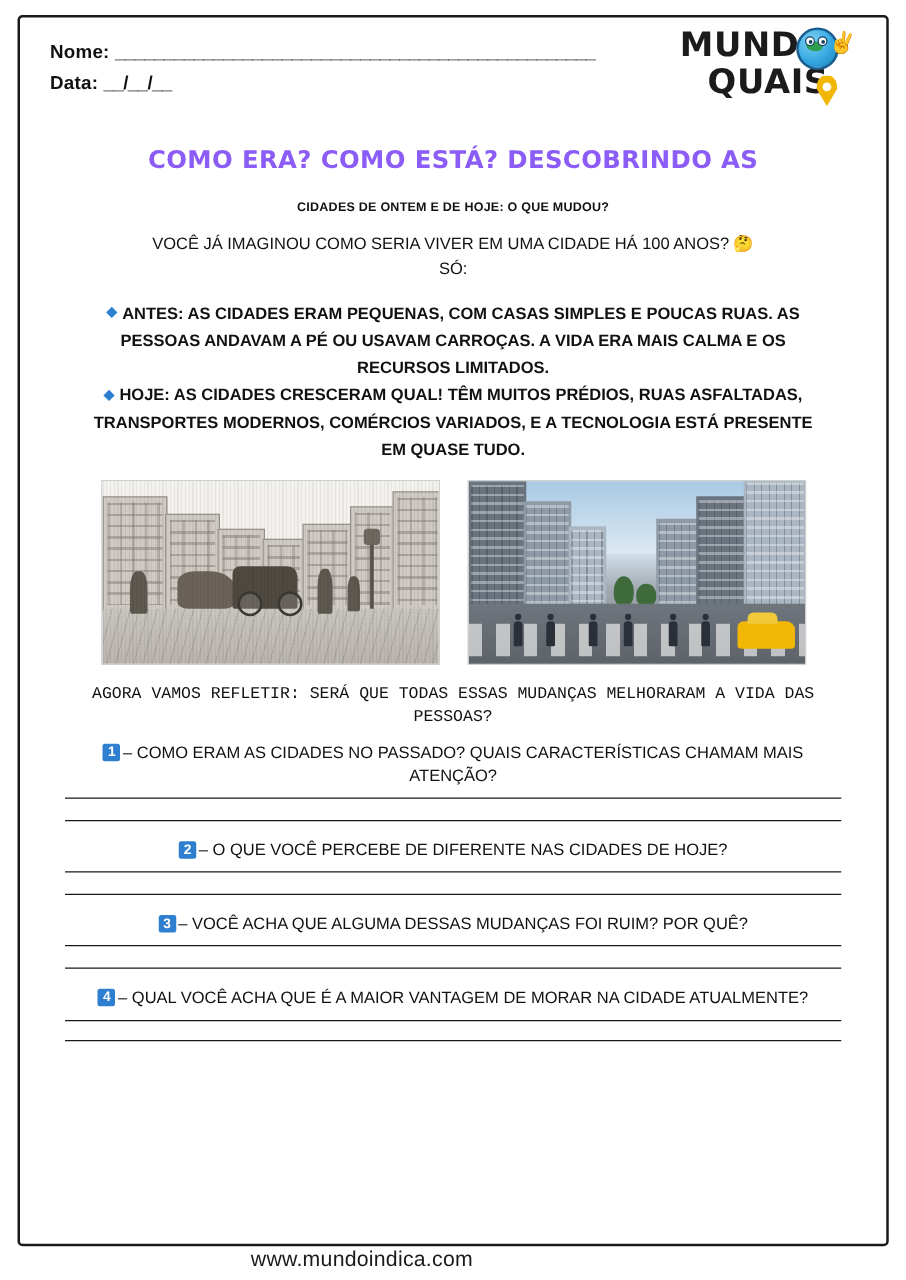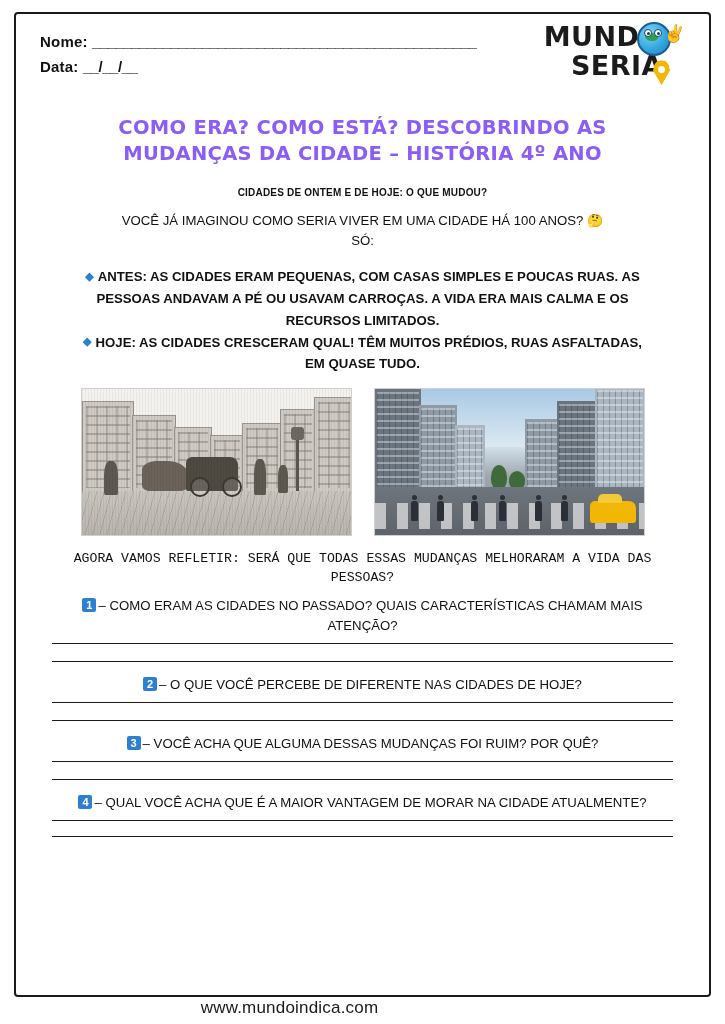--- a/index.html
+++ b/index.html
@@ -354,34 +354,33 @@
       </div>
       <div class="field-row">
         <span class="field-label">Data:</span>
         <span class="field-line">__/__/__</span>
       </div>
     </div>
 
     <div class="logo">
       <div class="logo-text">
         <span class="logo-mundo">MUNDO</span>
-        <span class="logo-indica">SERIA</span>
+        <span class="logo-indica">QUAIS</span>
       </div>
       <div class="logo-globe"></div>
       <div class="logo-eyes">
         <span class="eye left"></span>
         <span class="eye right"></span>
       </div>
       <div class="logo-hand">✌</div>
       <div class="logo-pin"></div>
     </div>
 
     <div class="main-title">
       <div>COMO ERA? COMO ESTÁ? DESCOBRINDO AS</div>
-      <div>MUDANÇAS DA CIDADE – HISTÓRIA 4º ANO</div>
     </div>
 
     <div class="subtitle">CIDADES DE ONTEM E DE HOJE: O QUE MUDOU?</div>
 
     <div class="intro">
       <span>VOCÊ JÁ IMAGINOU COMO SERIA VIVER EM UMA CIDADE HÁ 100 ANOS?</span>
       <span class="emoji">🤔</span>
       <div>SÓ:</div>
     </div>
 
@@ -390,20 +389,23 @@
         <span class="diamond">◆</span><span>ANTES: AS CIDADES ERAM PEQUENAS, COM CASAS SIMPLES E POUCAS RUAS. AS</span>
       </div>
       <div class="bullet-line">
         <span>PESSOAS ANDAVAM A PÉ OU USAVAM CARROÇAS. A VIDA ERA MAIS CALMA E OS</span>
       </div>
       <div class="bullet-line">
         <span>RECURSOS LIMITADOS.</span>
       </div>
       <div class="bullet-line">
         <span class="diamond">◆</span><span>HOJE: AS CIDADES CRESCERAM QUAL! TÊM MUITOS PRÉDIOS, RUAS ASFALTADAS,</span>
+      </div>
+      <div class="bullet-line">
+        <span>TRANSPORTES MODERNOS, COMÉRCIOS VARIADOS, E A TECNOLOGIA ESTÁ PRESENTE</span>
       </div>
       <div class="bullet-line">
         <span>EM QUASE TUDO.</span>
       </div>
     </div>
 
     <div class="images">
       <div class="img-box old-city">
         <div class="oc-sky"></div>
         <div class="oc-bldg" style="left:0px;  width:52px; height:92px;"></div>

